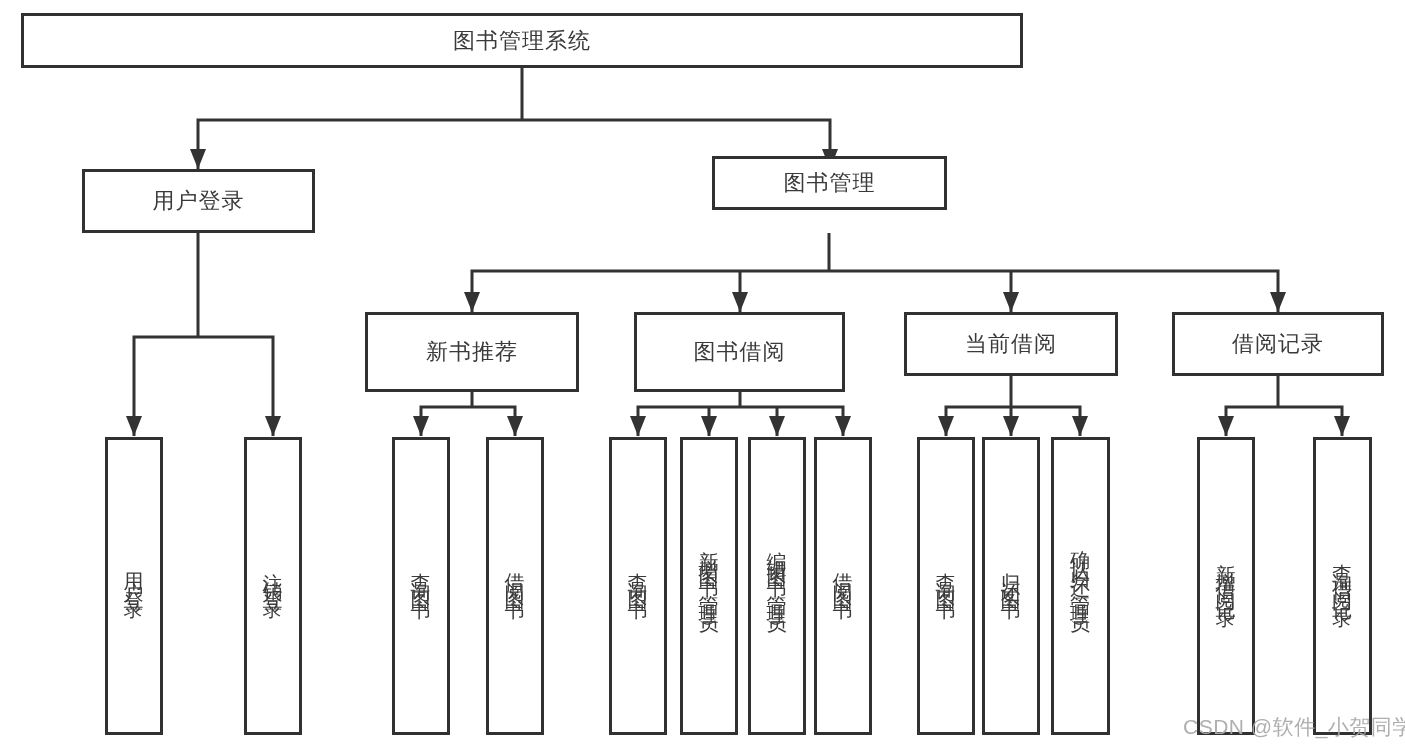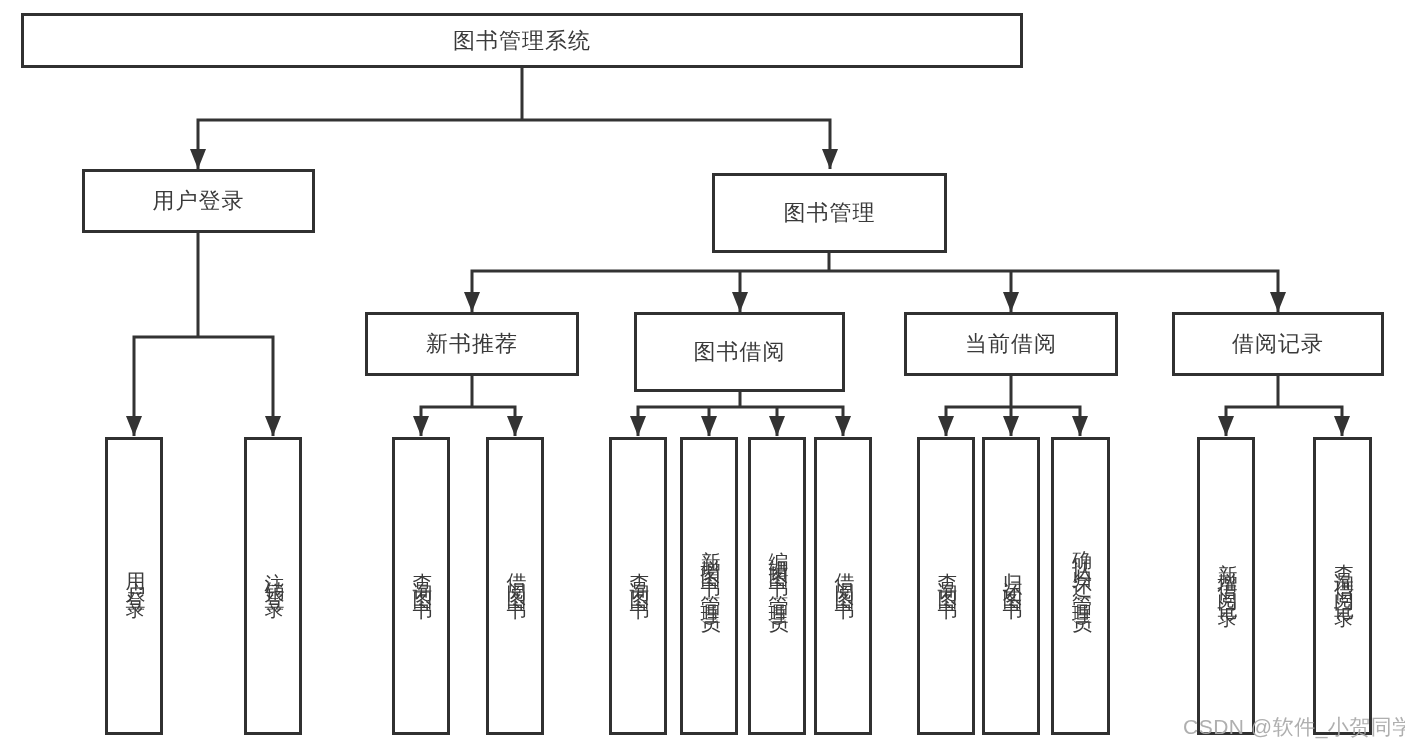--- a/index.html
+++ b/index.html
@@ -17,21 +17,20 @@
     box-sizing: border-box;
     background: #ffffff;
     border: 3px solid #313131;
     display: flex;
     align-items: center;
     justify-content: center;
     color: #3a3a3a;
     font-size: 22px;
     letter-spacing: 1px;
     z-index: 2;
-    font-family: Liberation Mono, monospace;
   }
   .leaf { padding-bottom: 22px; }
   .leaf .vtext {
     writing-mode: vertical-rl;
     text-orientation: mixed;
     font-size: 20px;
     letter-spacing: 9px;
     line-height: 1;
     color: #3a3a3a;
   }
@@ -84,25 +83,25 @@
     </g>
   </svg>
 
   <div class="node" style="left:21px;top:13px;width:1002px;height:55px">
     <span>图书管理系统</span>
   </div>
 
   <div class="node" style="left:82px;top:169px;width:233px;height:64px">
     <span>用户登录</span>
   </div>
-  <div class="node" style="left:712px;top:173px;width:235px;height:80px">
+  <div class="node" style="left:712px;top:156px;width:235px;height:54px">
     <span>图书管理</span>
   </div>
 
-  <div class="node" style="left:365px;top:312px;width:214px;height:64px">
+  <div class="node" style="left:365px;top:312px;width:214px;height:80px">
     <span>新书推荐</span>
   </div>
   <div class="node" style="left:634px;top:312px;width:211px;height:80px">
     <span>图书借阅</span>
   </div>
   <div class="node" style="left:1172px;top:312px;width:212px;height:64px">
     <span>借阅记录</span>
   </div>
   <div class="node" style="left:904px;top:312px;width:214px;height:64px">
     <span>当前借阅</span>

